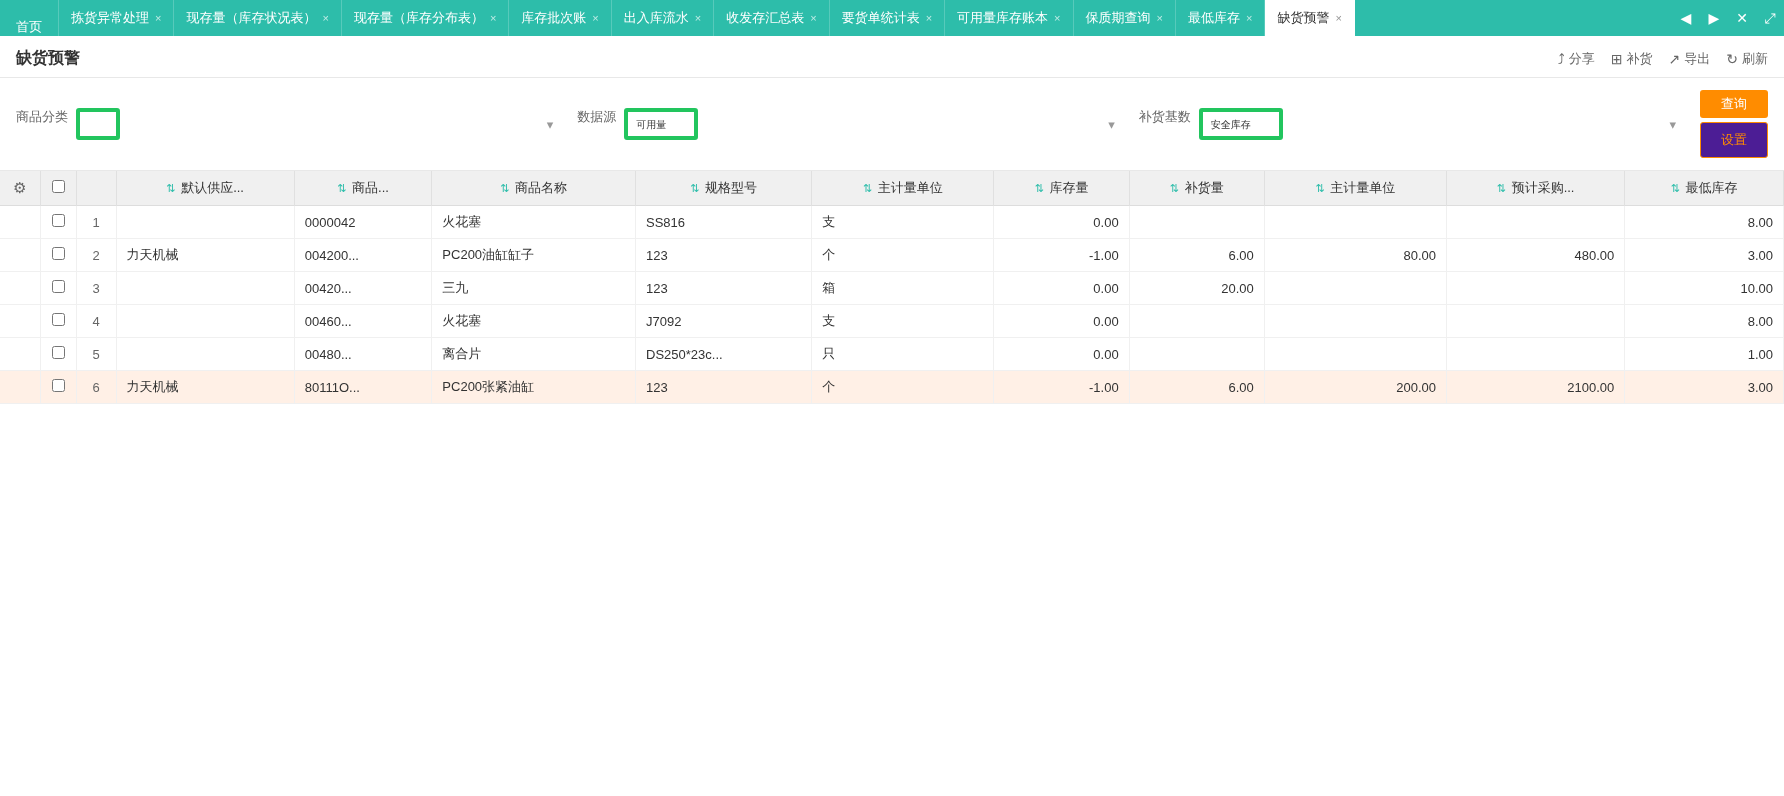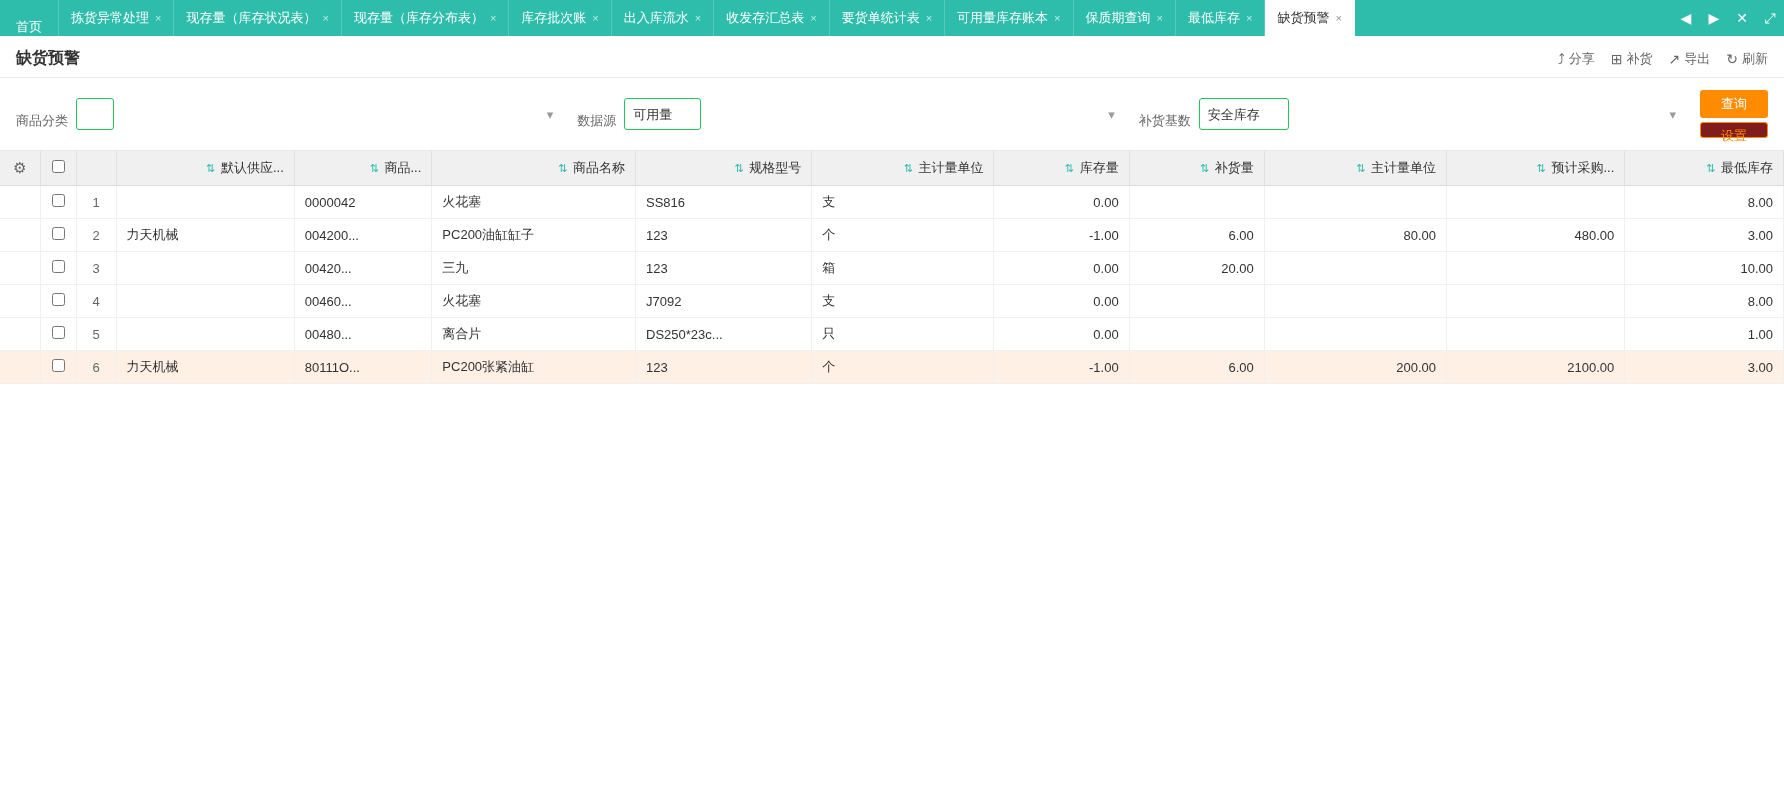--- a/index.html
+++ b/index.html
@@ -96,36 +96,36 @@
     
     .filter-area {
       display: flex;
       align-items: center;
       padding: 12px 16px;
       gap: 16px;
       border-bottom: 1px solid #e8e8e8;
     }
     .filter-group {
       display: flex;
-      align-items: flex-end;
+      align-items: flex-start;
       gap: 8px;
       flex: 1;
     }
     .filter-label {
       color: #666;
       white-space: nowrap;
       font-size: 13px;
     }
     .filter-select {
       flex: 1;
       height: 32px;
-      border: 1px solid #22c55e;
+      border: 4px solid #22c55e;
       border-radius: 3px;
       padding: 0 28px 0 8px;
-      font-size: 13px;
+      font-size: 10px;
       color: #333;
       background: white;
       appearance: none;
       cursor: pointer;
       position: relative;
     }
     .select-wrapper {
       position: relative;
       flex: 1;
     }
@@ -147,47 +147,47 @@
       background: #ff8c00;
       color: white;
       border: none;
       padding: 5px 20px;
       border-radius: 3px;
       cursor: pointer;
       font-size: 13px;
       height: 28px;
     }
     .btn-settings {
-      background: #7f1d1d;
+      background: #4c1d95;
       color: #ff8c00;
       border: 1px solid #ff8c00;
       padding: 4px 20px;
       border-radius: 3px;
       cursor: pointer;
       font-size: 13px;
-      height: 16px;
+      height: 36px;
     }
 
     
     .table-container {
       padding: 0;
       overflow-x: auto;
     }
     table {
       width: 100%;
       border-collapse: collapse;
       font-size: 13px;
     }
     thead tr {
       background: #f0f0f0;
       border-bottom: 1px solid #ddd;
     }
     th {
       padding: 8px 10px;
-      text-align: right;
+      text-align: center;
       font-weight: normal;
       color: #333;
       border-right: 1px solid #e0e0e0;
       white-space: nowrap;
       user-select: none;
     }
     th .sort-icon {
       color: #2dbdaa;
       font-size: 11px;
       margin-right: 2px;

